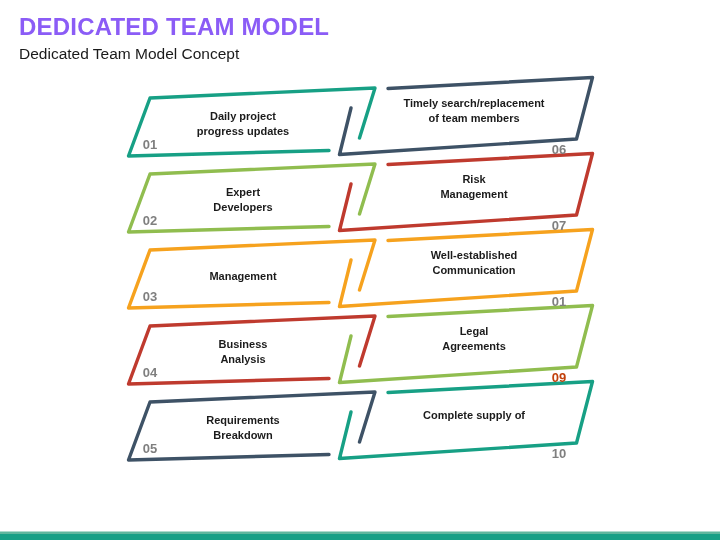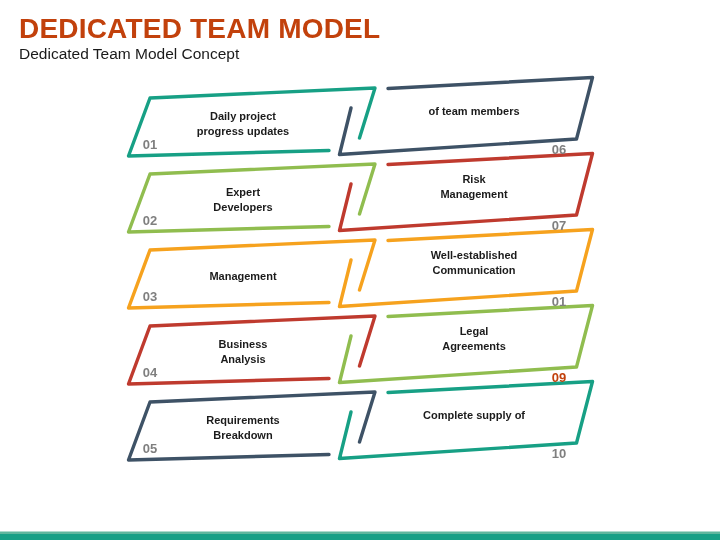--- a/index.html
+++ b/index.html
@@ -3,21 +3,21 @@
 <meta charset="utf-8">
 <style>
   html,body{margin:0;padding:0;}
   body{
     width:720px;height:540px;position:relative;overflow:hidden;
     background:#ffffff;
     font-family:"Liberation Sans", sans-serif;
   }
   .page-title{
     position:absolute;left:19px;top:13px;
-    font-size:28px;font-weight:700;color:#c2410c;letter-spacing:.2px;
+    font-size:24px;font-weight:700;color:#8b5cf6;letter-spacing:.2px;
   }
   .page-subtitle{
     position:absolute;left:19px;top:45px;
     font-size:15.5px;font-weight:400;color:#1a1a1a;
   }
   svg.diagram{position:absolute;left:0;top:0;}
   .label{
     position:absolute;height:44px;display:flex;flex-direction:column;
     align-items:center;justify-content:center;
     font-size:11px;font-weight:700;color:#1b1b1b;line-height:15px;
@@ -70,20 +70,21 @@
 <div class="label left-col" style="top:330px">
   <span>Business</span>
   <span>Analysis</span>
 </div>
 <div class="label left-col" style="top:406px">
   <span>Requirements</span>
   <span>Breakdown</span>
 </div>
 
 <div class="label right-col" style="top:89px">
+  <span>Timely search/replacement</span>
   <span>of team members</span>
 </div>
 <div class="label right-col" style="top:165px">
   <span>Risk</span>
   <span>Management</span>
 </div>
 <div class="label right-col" style="top:241px">
   <span>Well-established</span>
   <span>Communication</span>
 </div>

